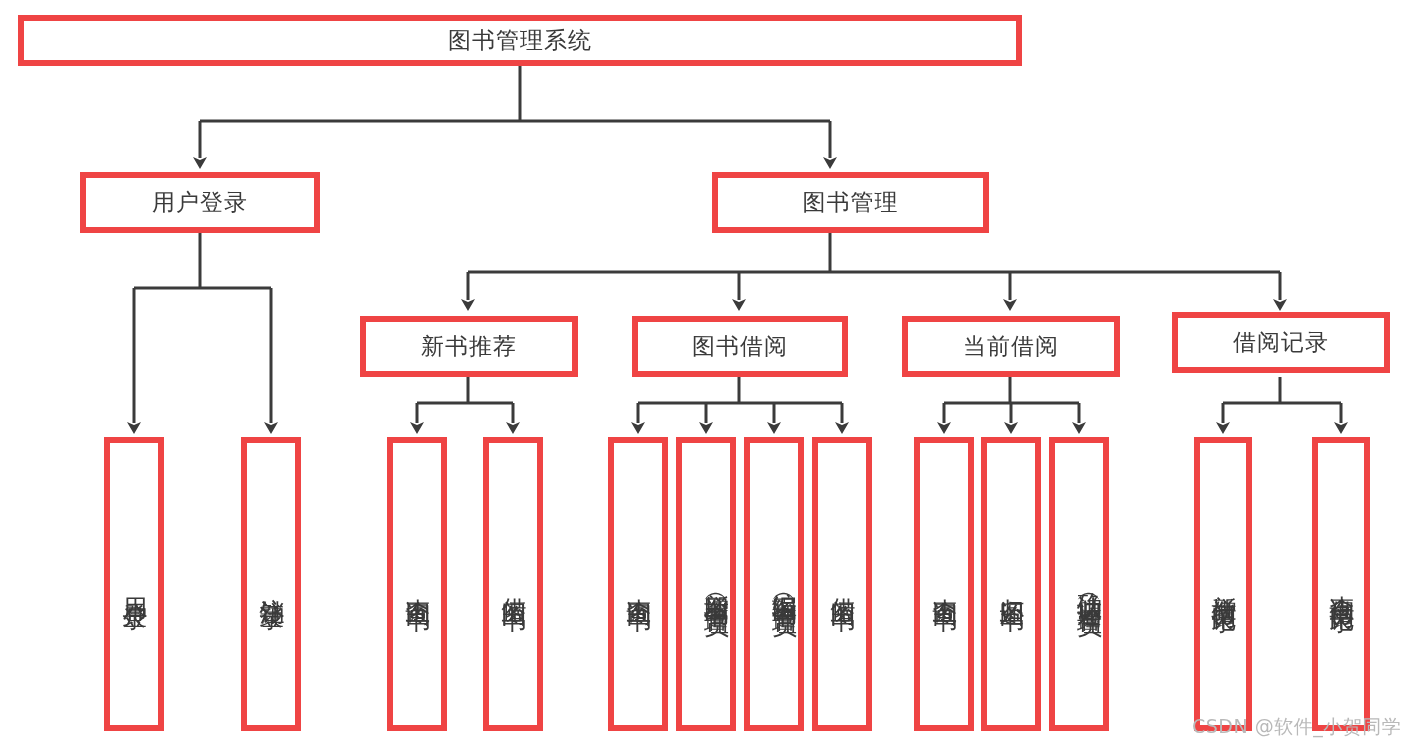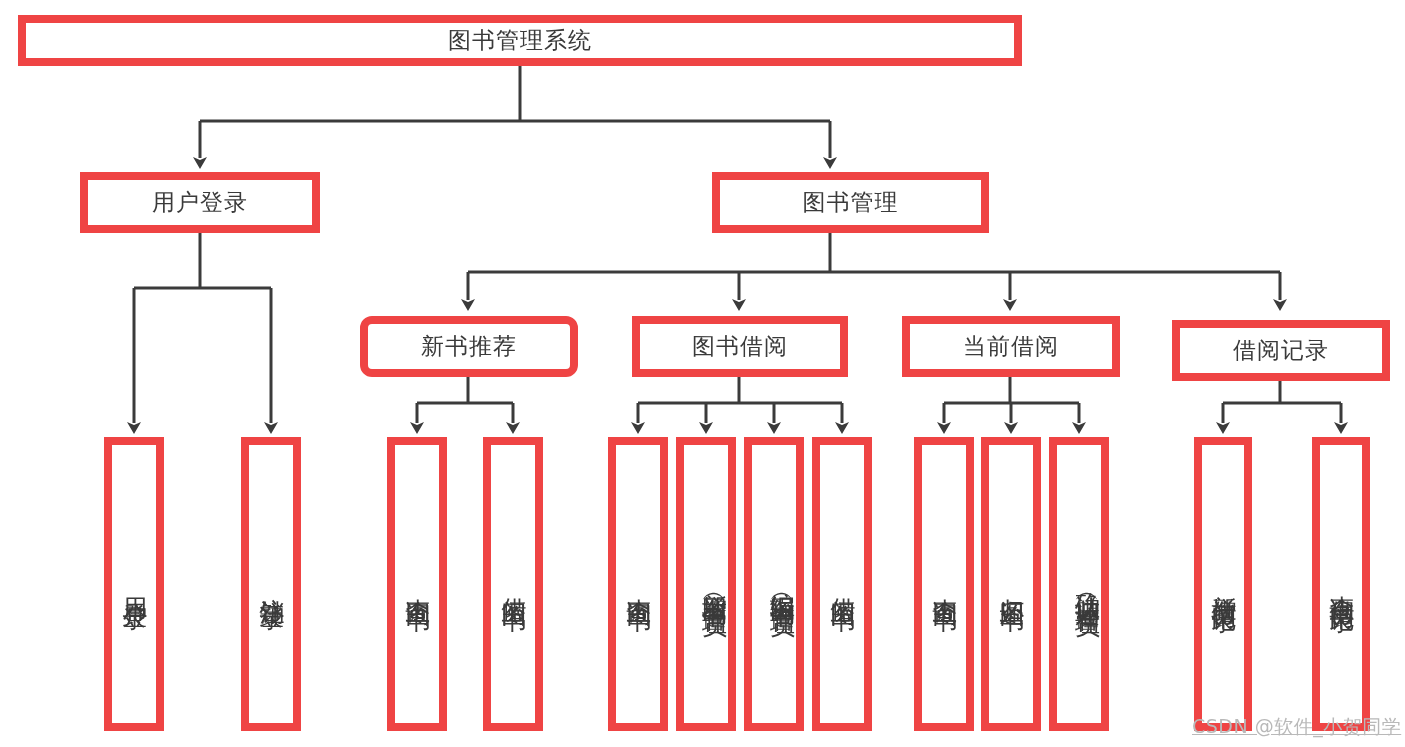--- a/index.html
+++ b/index.html
@@ -23,21 +23,21 @@
     position: absolute;
     left: 0;
     top: 0;
     width: 1405px;
     height: 747px;
     pointer-events: none;
   }
   .node {
     position: absolute;
     box-sizing: border-box;
-    border: 8px solid #ef4444;
+    border: 6px solid #ef4444;
     background: #ffffff;
     display: flex;
     align-items: center;
     justify-content: center;
     color: #3a3a3a;
   }
   .node.horizontal {
     font-size: 23px;
     line-height: 1.1;
     letter-spacing: 1px;
@@ -62,21 +62,20 @@
     align-items: center;
     padding-top: 0;
   }
   .watermark {
     position: absolute;
     font-size: 19px;
     color: #b9b9b9;
     letter-spacing: 0.5px;
     white-space: nowrap;
     font-family: "DejaVu Sans", "Liberation Sans", sans-serif;
-    text-decoration: underline;
   }
 </style>
 </head>
 <body>
 
 <div id="canvas">
 
   <svg id="edges" viewBox="0 0 1405 747" width="1405" height="747">
     <defs>
       <marker id="arrow" markerWidth="12" markerHeight="14" refX="1" refY="7" orient="auto" markerUnits="userSpaceOnUse">
@@ -131,30 +130,30 @@
     <span>图书管理系统</span>
   </div>
 
   <div class="node horizontal" style="left:80px; top:172px; width:240px; height:61px;">
     <span>用户登录</span>
   </div>
   <div class="node horizontal" style="left:712px; top:172px; width:277px; height:61px;">
     <span>图书管理</span>
   </div>
 
-  <div class="node horizontal" style="left:360px; top:316px; width:218px; height:61px;border-radius:12px;">
+  <div class="node horizontal" style="left:360px; top:316px; width:218px; height:61px;">
     <span>新书推荐</span>
   </div>
   <div class="node horizontal" style="left:902px; top:316px; width:218px; height:61px;">
     <span>当前借阅</span>
   </div>
   <div class="node horizontal" style="left:632px; top:316px; width:216px; height:61px;">
     <span>图书借阅</span>
   </div>
-  <div class="node horizontal" style="left:1172px; top:320px; width:218px; height:61px;">
+  <div class="node horizontal" style="left:1172px; top:312px; width:218px; height:61px;">
     <span>借阅记录</span>
   </div>
 
   <div class="node vertical align-mid" style="left:104px; top:437px; width:60px; height:294px;">
     <span class="vlabel">用户登录</span>
   </div>
   <div class="node vertical align-mid" style="left:241px; top:437px; width:60px; height:294px;">
     <span class="vlabel">注销登录</span>
   </div>
 

